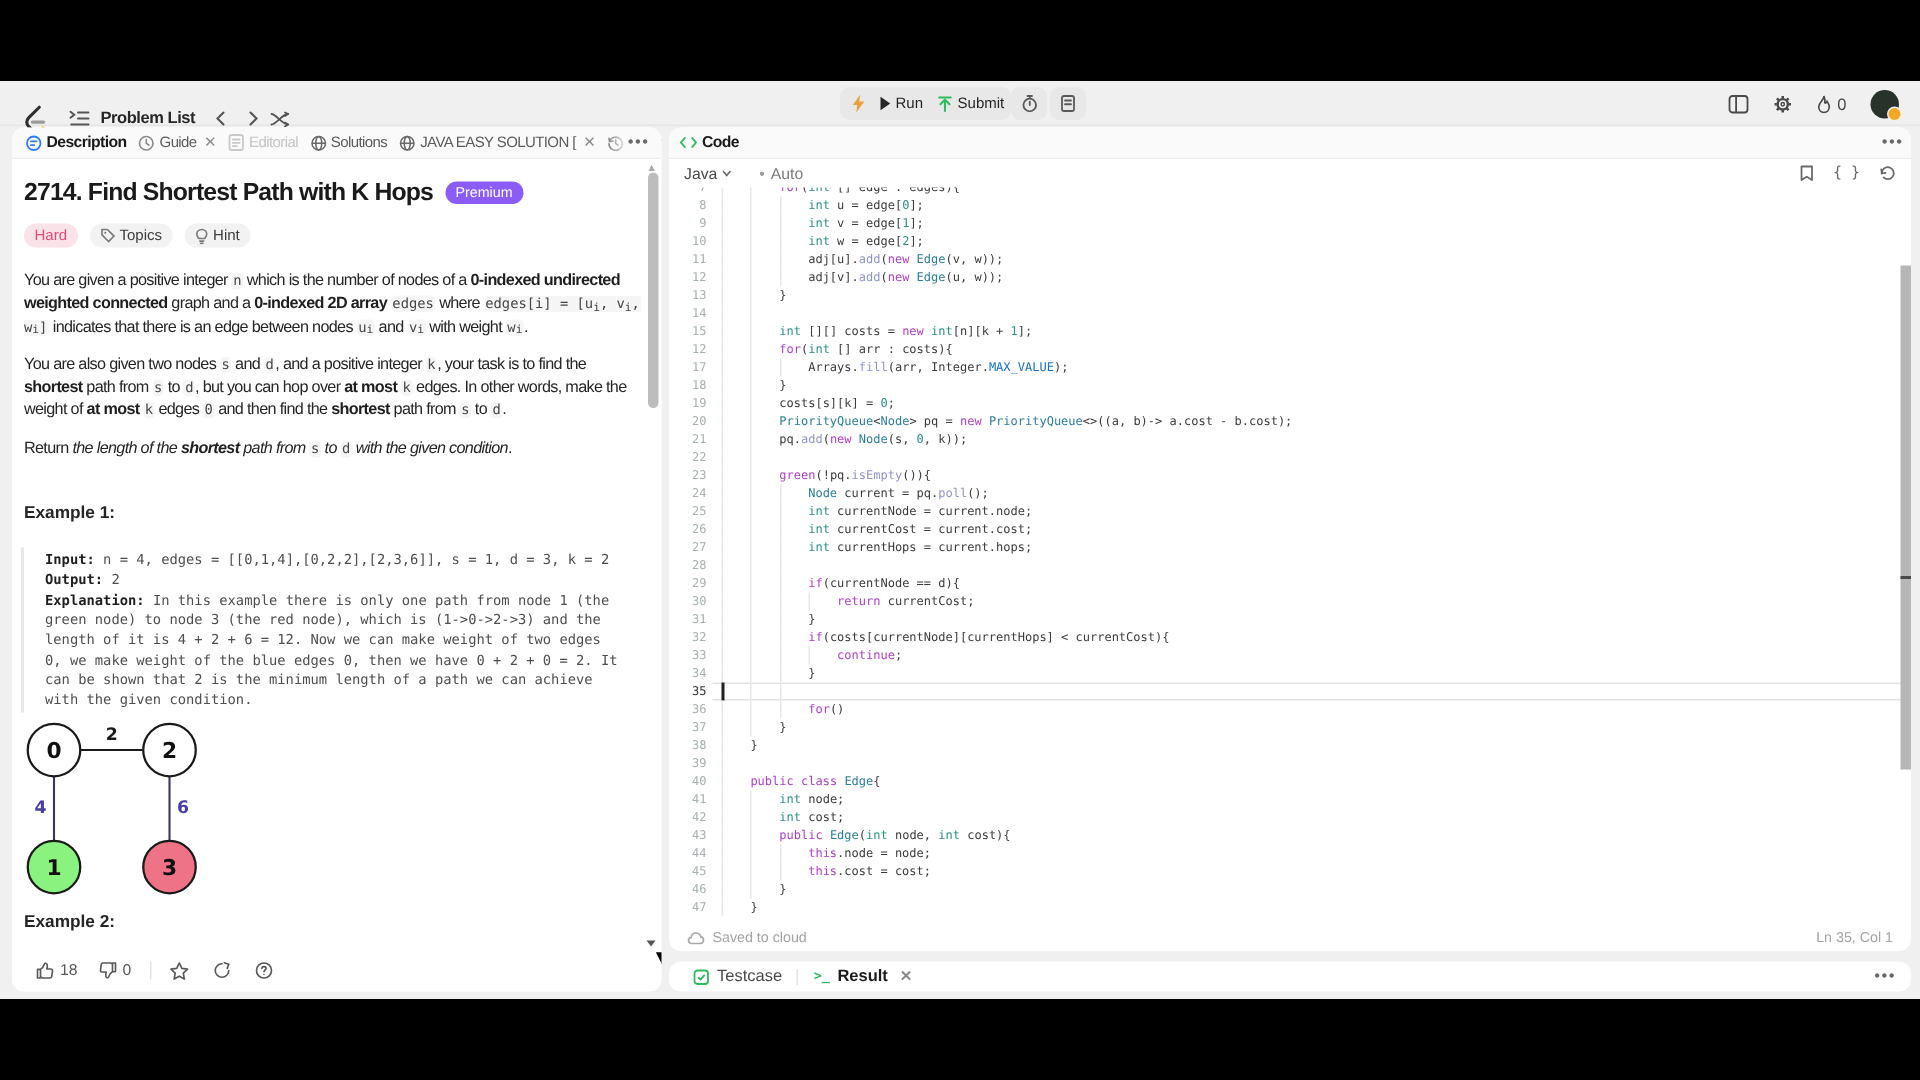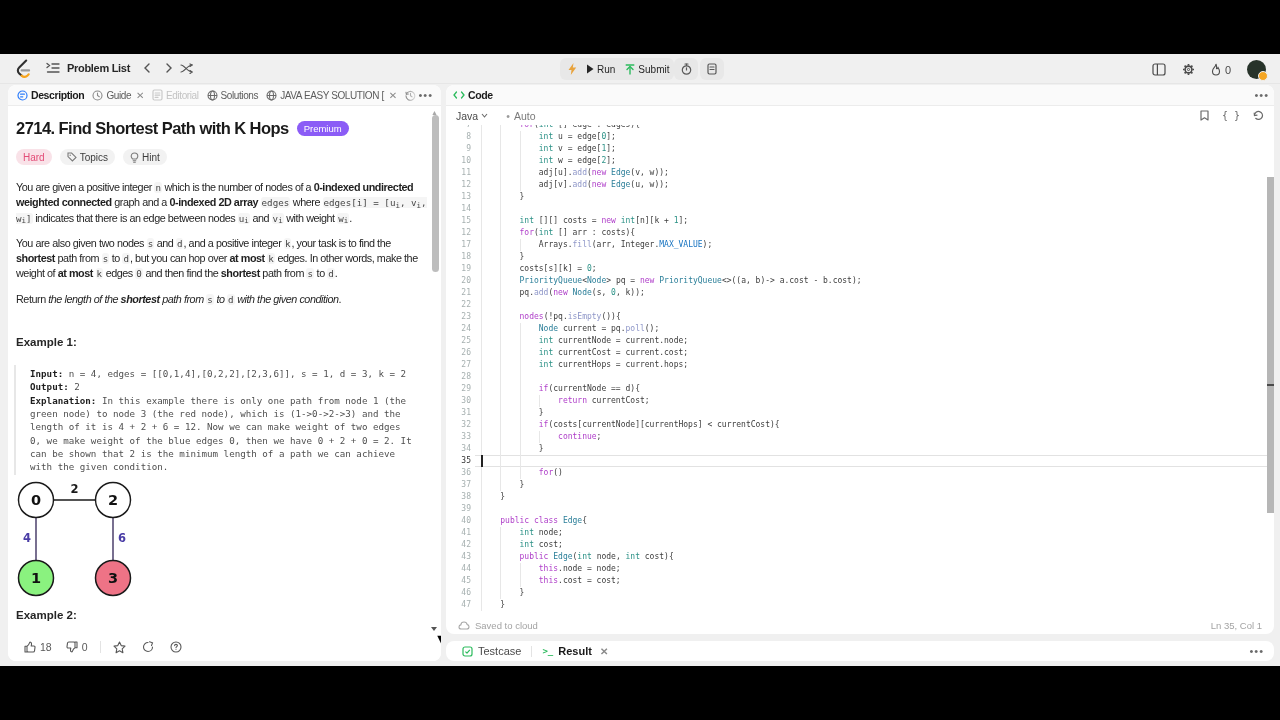--- a/index.html
+++ b/index.html
@@ -1,21 +1,21 @@
 <!DOCTYPE html>
 <html><head>
 <meta charset="utf-8">
 <style>
   * { margin:0; padding:0; box-sizing:border-box; }
   body { width:1280px; height:720px; position:relative; background:#000; font-family:"Liberation Sans", sans-serif; overflow:hidden; }
   .frame { position:absolute; left:0; top:54px; width:1280px; height:612px; background:#f0f0f0; }
   
   .hdr { position:absolute; left:0; top:1px; width:1280px; height:29px; border-bottom:1px solid #e6e6e6; }
   .hrow { position:absolute; display:flex; align-items:center; }
-  .hdr .left { left:14px; top:5px; height:16px; gap:0; }
+  .hdr .left { left:14px; top:16px; height:16px; gap:0; }
   .plist { display:flex; align-items:center; color:#262626; font-size:11px; letter-spacing:-0.3px; font-weight:700; margin-left:7px; }
   .navic { color:#545454; display:flex; align-items:center; }
   .pillgrp { position:absolute; left:560px; top:3px; height:22px; background:#e8e8e8; border-radius:6px; display:flex; align-items:center; }
   .pillgrp .seg { display:flex; align-items:center; gap:3px; padding:0 5px; height:22px; font-size:10px; color:#262626; font-weight:500;}
   .pill1 { position:absolute; top:3px; height:22px; background:#e8e8e8; border-radius:6px; display:flex; align-items:center; justify-content:center; width:24px; color:#595959;}
   .submit-txt { color:#2cbb5d; }
   .hdr .right { right:14px; top:0; height:29px; gap:16px; color:#4a4a4a;}
   .streak { display:flex; align-items:center; gap:4px; font-size:11px; color:#4a4a4a;}
   .avatar { width:19px; height:19px; border-radius:50%; background:#27332a; position:relative; }
   .avatar::after { content:""; position:absolute; right:-2px; bottom:-2px; width:8px; height:8px; border-radius:50%; background:#f5a623; border:1.5px solid #f0f0f0;}
@@ -511,21 +511,21 @@
           <div class="cl">
             <div class="guide" style="left: 35px;"></div>
             <div class="guide" style="left: 54.264px;"></div>
             <span class="ln">22</span>
             <span class="ct"></span>
           </div>
           <div class="cl">
             <div class="guide" style="left: 35px;"></div>
             <div class="guide" style="left: 54.264px;"></div>
             <span class="ln">23</span>
-            <span class="ct"><span class="tk-d">        </span><span class="tk-k">nodes</span><span class="tk-d">(!pq.</span><span class="tk-m">isEmpty</span><span class="tk-d">()){</span></span>
+            <span class="ct"><span class="tk-d">        </span><span class="tk-k">green</span><span class="tk-d">(!pq.</span><span class="tk-m">isEmpty</span><span class="tk-d">()){</span></span>
           </div>
           <div class="cl">
             <div class="guide" style="left: 35px;"></div>
             <div class="guide" style="left: 54.264px;"></div>
             <div class="guide" style="left: 73.528px;"></div>
             <span class="ln">24</span>
             <span class="ct"><span class="tk-d">            </span><span class="tk-y">Node</span><span class="tk-d"> current = pq.</span><span class="tk-m">poll</span><span class="tk-d">();</span></span>
           </div>
           <div class="cl">
             <div class="guide" style="left: 35px;"></div>

